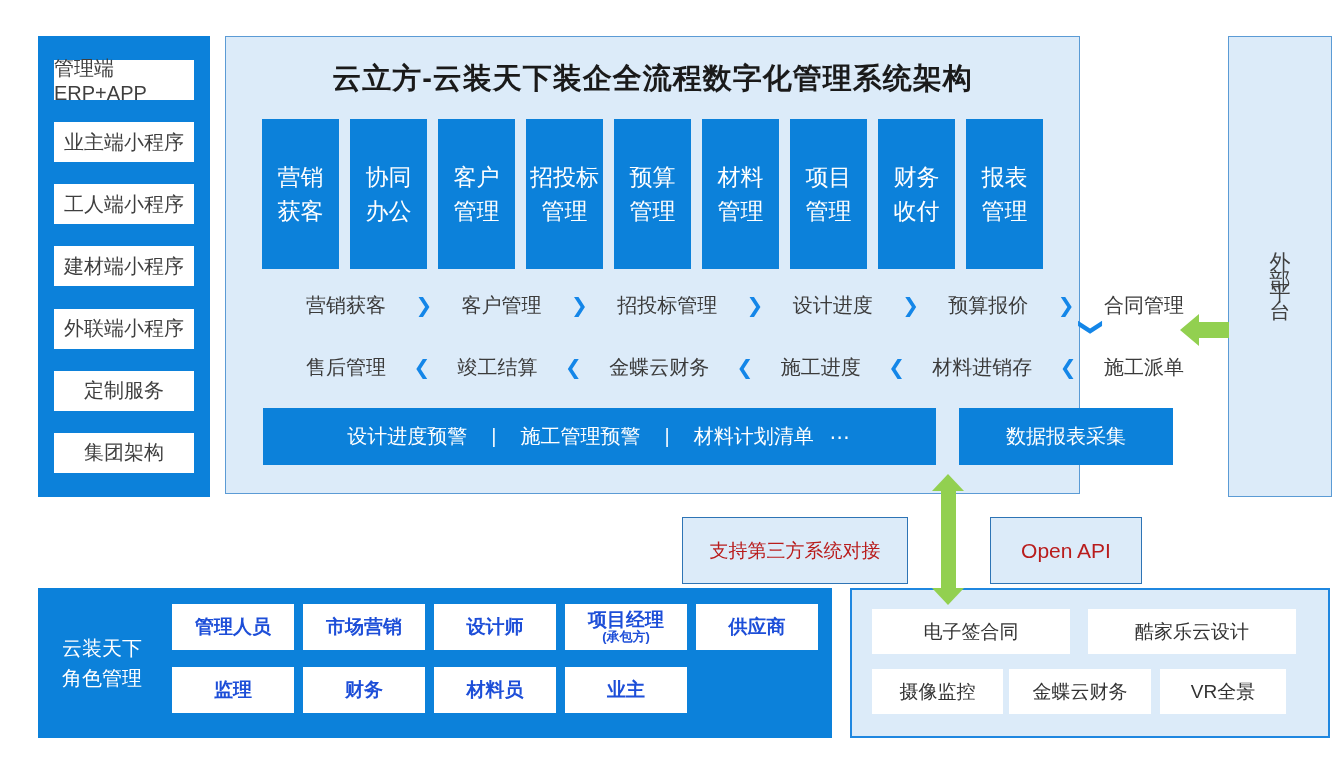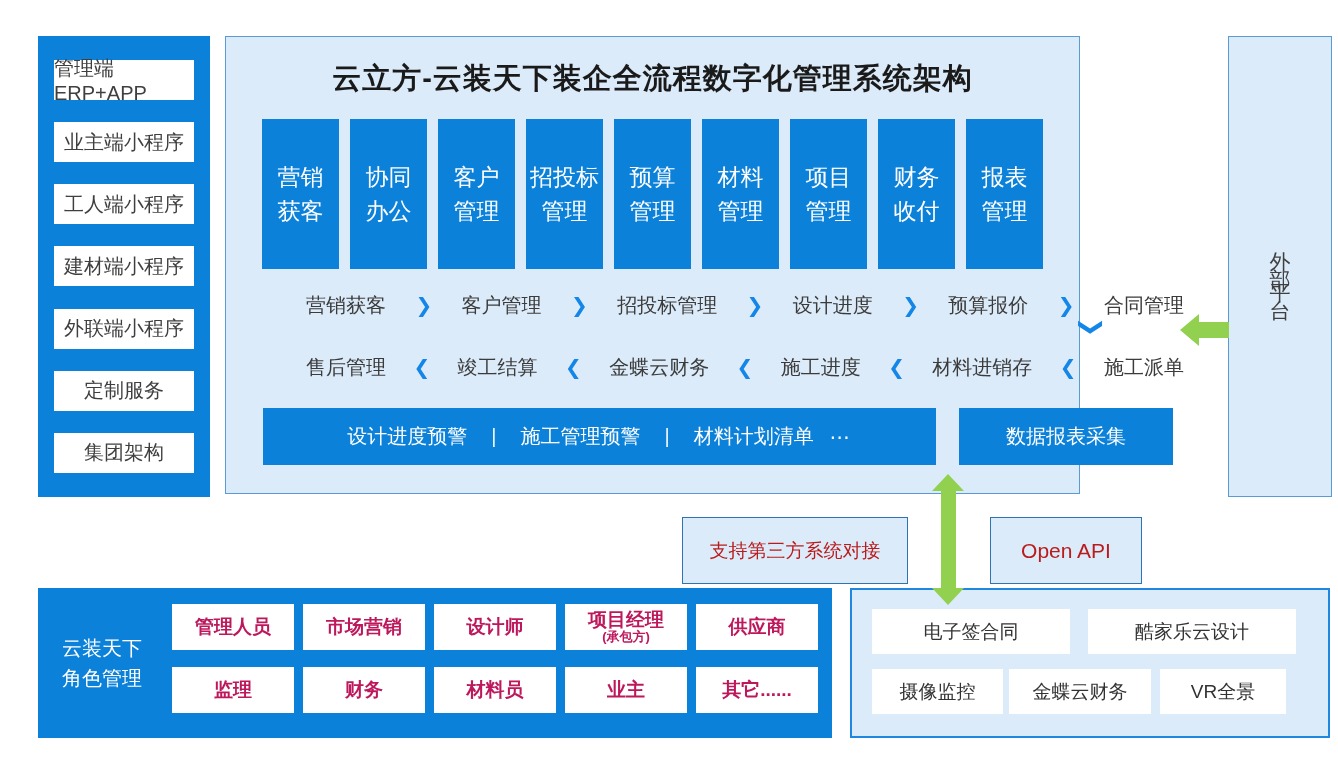--- a/index.html
+++ b/index.html
@@ -121,21 +121,21 @@
     position: absolute; left: 24px; top: 0; height: 100%; width: 104px;
     display: flex; flex-direction: column; justify-content: center;
     color: #ffffff; font-size: 20px; line-height: 30px;
   }
   .roles-grid {
     position: absolute; left: 134px; top: 16px;
     display: grid; grid-template-columns: repeat(5, 122px);
     column-gap: 9px; row-gap: 17px; grid-auto-rows: 46px;
   }
   .role-box {
-    background: #ffffff; color: #be185d; font-weight: 700; font-size: 19px;
+    background: #ffffff; color: #1d4ed8; font-weight: 700; font-size: 19px;
     display: flex; flex-direction: column; align-items: center; justify-content: center;
     line-height: 1.15;
   }
   .role-sub { font-size: 13px; font-weight: 700; }
 
   
   .services {
     position: absolute; left: 850px; top: 588px; width: 480px; height: 150px;
     background: #dcebf9; border: 2px solid #1f87e0;
   }
@@ -298,23 +298,20 @@
         </div>
       <div class="role-box">
           <span>财务</span>
         </div>
       <div class="role-box">
           <span>材料员</span>
         </div>
       <div class="role-box">
           <span>业主</span>
         </div>
-      <div class="role-box">
-          <span>其它......</span>
-        </div>
     </div>
   </section>
 
   <section class="services">
     <div class="svc-box svc-1">
         <span>电子签合同</span>
       </div>
     <div class="svc-box svc-2">
         <span>酷家乐云设计</span>
       </div>

